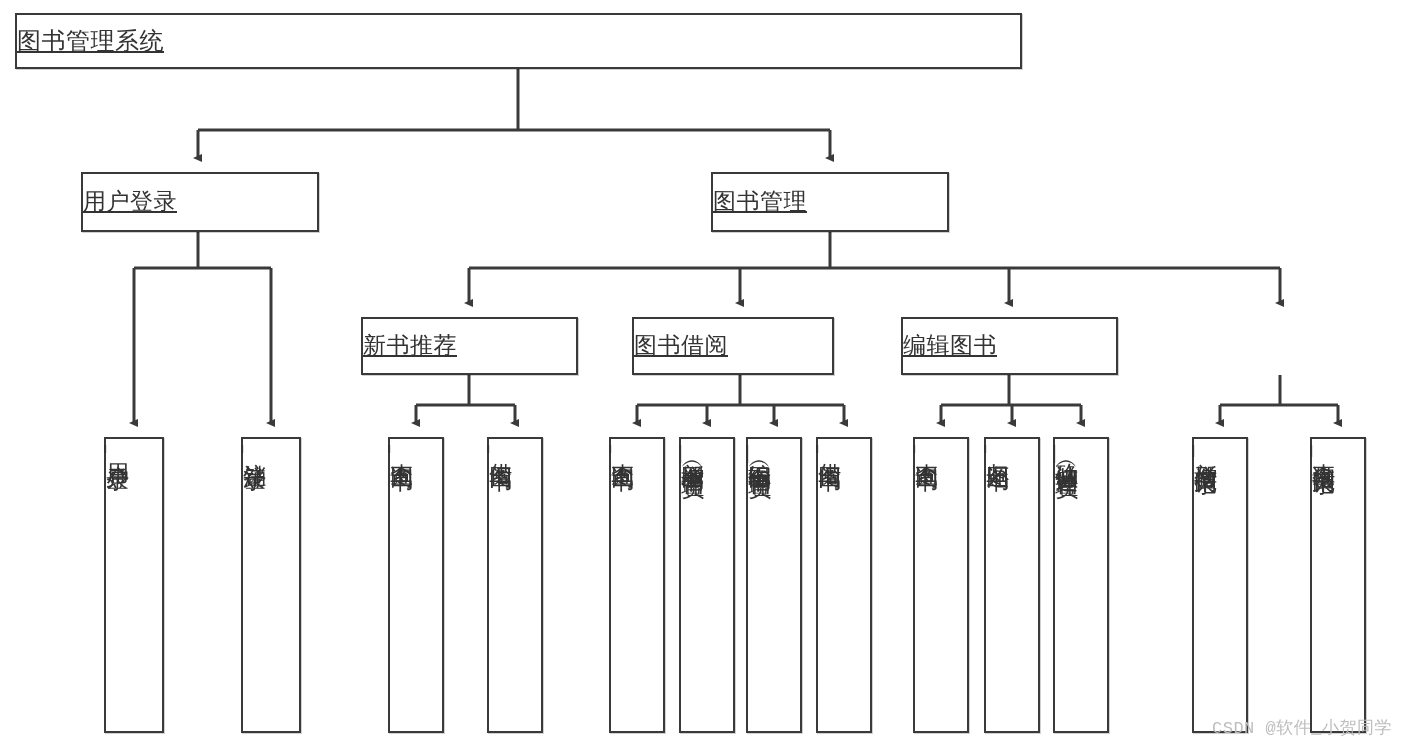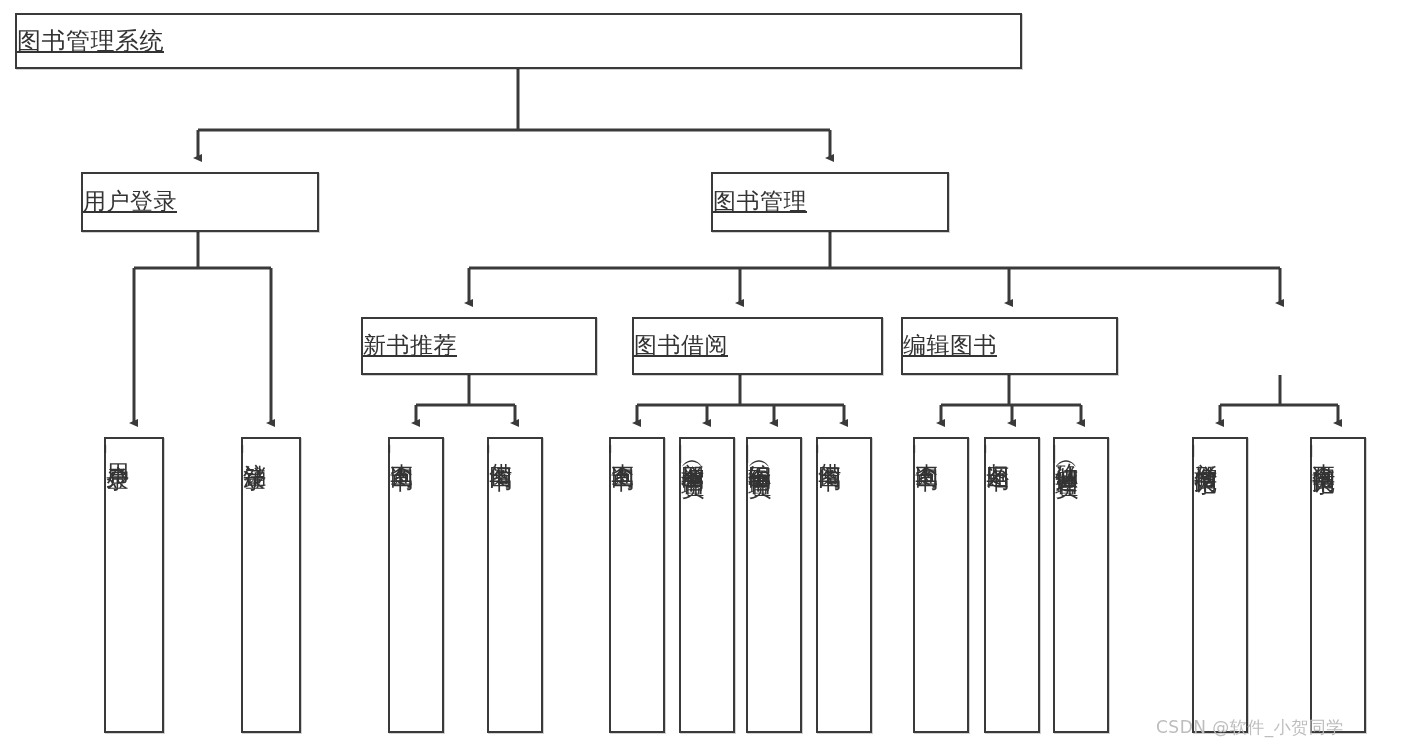--- a/index.html
+++ b/index.html
@@ -131,24 +131,24 @@
     <span class="label">图书管理系统</span>
   </div>
 
   <div class="node horiz" style="left:81px; top:172px; width:238px; height:60px;">
     <span class="label">用户登录</span>
   </div>
   <div class="node horiz" style="left:711px; top:172px; width:238px; height:60px;">
     <span class="label">图书管理</span>
   </div>
 
-  <div class="node horiz" style="left:361px; top:317px; width:236px; height:58px;">
+  <div class="node horiz" style="left:361px; top:317px; width:217px; height:58px;">
     <span class="label">新书推荐</span>
   </div>
-  <div class="node horiz" style="left:632px; top:317px; width:251px; height:58px;">
+  <div class="node horiz" style="left:632px; top:317px; width:202px; height:58px;">
     <span class="label">图书借阅</span>
   </div>
   <div class="node horiz" style="left:901px; top:317px; width:217px; height:58px;">
     <span class="label">编辑图书</span>
   </div>
 
   <div class="node leaf" style="left:104px; top:437px; width:60px; height:296px;">
     <span class="label">用户登录</span>
   </div>
   <div class="node leaf" style="left:241px; top:437px; width:60px; height:296px;">
@@ -181,15 +181,15 @@
   <div class="node leaf" style="left:1053px; top:437px; width:56px; height:296px;">
     <span class="label">确认归还（管理员）</span>
   </div>
   <div class="node leaf" style="left:1192px; top:437px; width:56px; height:296px;">
     <span class="label">新增借阅记录</span>
   </div>
   <div class="node leaf" style="left:1310px; top:437px; width:56px; height:296px;">
     <span class="label">查询借阅记录</span>
   </div>
 
-  <div class="watermark" style="left:1156px; top:716px;">CSDN @软件_小贺同学</div>
+  <div class="watermark" style="left:1212px; top:716px;font-family:Liberation Mono, monospace;">CSDN @软件_小贺同学</div>
 
 </div>
 
 </body></html>

